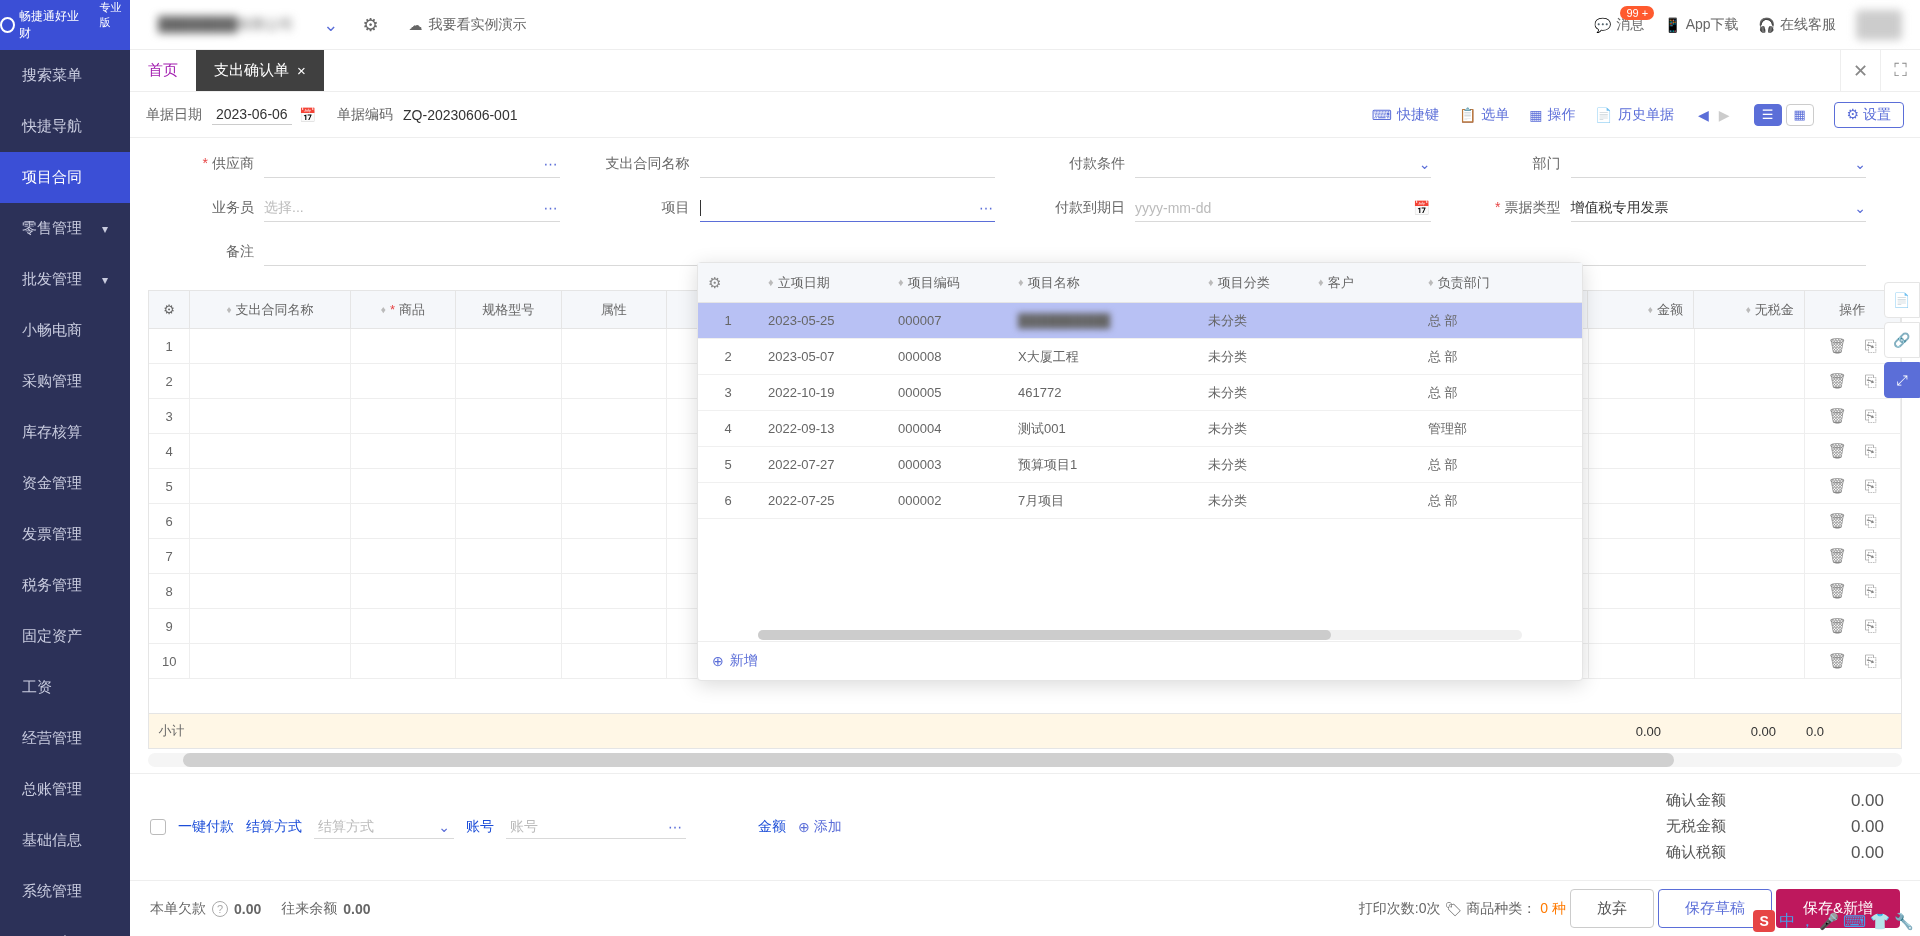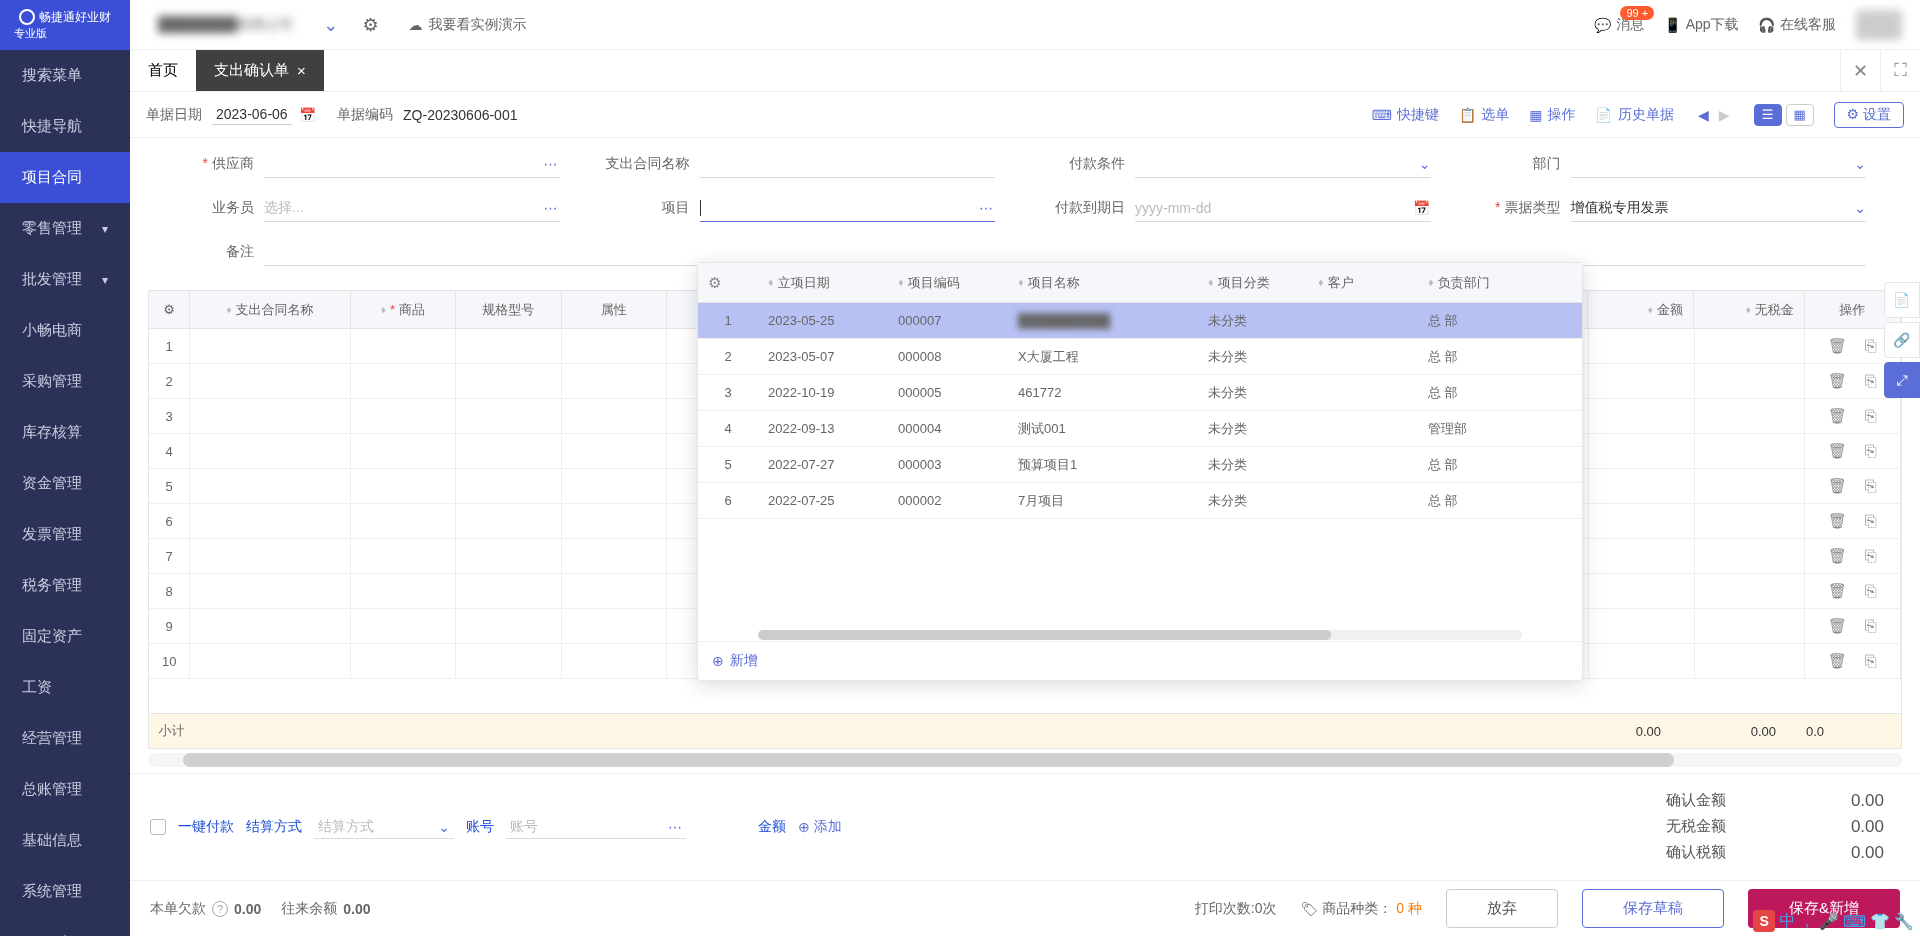--- a/index.html
+++ b/index.html
@@ -1,36 +1,36 @@
 <!DOCTYPE html>
 <html><head>
 <meta charset="utf-8">
 <style>
 * { box-sizing: border-box; margin: 0; padding: 0; font-family: "Microsoft YaHei", Arial, sans-serif; }
 body { width: 1920px; height: 936px; background: #fff; overflow: hidden; font-size: 14px; color: #333; position: relative; }
 .topbar { height: 50px; background: #fff; display: flex; align-items: center; padding: 0 18px 0 0; border-bottom: 1px solid #eee; position: relative; }
-.logo-area { width: 130px; height: 50px; background: #3b4fd6; display: flex; flex-direction: column; align-items: center; justify-content: center; color: #fff; font-size: 12px; }
+.logo-area { width: 130px; height: 50px; background: #3b4fd6; display: flex; align-items: center; justify-content: center; color: #fff; font-size: 12px; }
 .logo-row { display: flex; align-items: center; gap: 4px; }
 .logo-ico { width: 16px; height: 16px; border: 2px solid #fff; border-radius: 50%; display: inline-block; position: relative; }
 .org-name { margin-left: 18px; padding: 4px 10px; filter: blur(4px); color: #666; }
 .chev { color: #5b6ed8; margin-left: 20px; font-size: 18px; }
 .gear-top { margin-left: 24px; color: #666; font-size: 18px; }
 .demo-link { margin-left: 30px; color: #666; display: flex; align-items: center; gap: 6px; }
 .top-right { margin-left: auto; display: flex; align-items: center; gap: 20px; color: #666; }
 .msg-wrap { position: relative; display: flex; align-items: center; gap: 4px; }
 .badge { position: absolute; top: -10px; right: -10px; background: #ff5a2e; color: #fff; font-size: 11px; border-radius: 10px; padding: 1px 6px; }
 .avatar { width: 46px; height: 30px; filter: blur(4px); background: #ccc; border-radius: 4px; }
 .sidebar { position: absolute; left: 0; top: 50px; bottom: 0; width: 130px; background: #2c3158; color: #c9ccdf; display: flex; flex-direction: column; }
 .side-item { padding: 16px 22px; font-size: 15px; display: flex; align-items: center; justify-content: space-between; cursor: pointer; }
 .side-item.active { background: #3b4fd6; color: #fff; }
 .side-arrow { font-size: 12px; }
 .side-bottom { margin-top: auto; display: flex; justify-content: center; padding: 14px 0; font-size: 20px; }
 .main { position: absolute; left: 130px; right: 0; top: 50px; bottom: 0; background: #fff; display: flex; flex-direction: column; }
 .tabbar { height: 42px; display: flex; align-items: stretch; border-bottom: 1px solid #eee; }
-.tab { padding: 0 18px; display: flex; align-items: center; font-size: 15px; color: #000000; cursor: pointer; }
+.tab { padding: 0 18px; display: flex; align-items: center; font-size: 15px; color: #a21caf; cursor: pointer; }
 .tab.active { background: #404040; color: #fff; }
 .tab-close { margin-left: 8px; font-size: 15px; }
 .tab-right { margin-left: auto; display: flex; align-items: center; }
 .tab-right-btn { width: 40px; height: 42px; display: flex; align-items: center; justify-content: center; color: #888; font-size: 18px; border-left: 1px solid #eee; }
 .meta-row { height: 46px; display: flex; align-items: center; padding: 0 16px; border-bottom: 1px solid #eee; font-size: 14px; }
 .meta-label { color: #666; }
 .meta-date { margin-left: 10px; color: #333; border-bottom: 1px solid #ccc; padding: 2px 4px; }
 .cal-ico { margin-left: 8px; color: #5b6ed8; }
 .meta-right { margin-left: auto; display: flex; align-items: center; gap: 20px; color: #5b6ed8; }
 .meta-right-item { display: flex; align-items: center; gap: 5px; cursor: pointer; }
@@ -91,23 +91,23 @@
 .chk { width:16px; height:16px; border:1px solid #bbb; border-radius:3px; }
 .calc-label { color:#1d4ed8; }
 .calc-input { border-bottom:1px solid #d9d9d9; width:140px; color:#bbb; padding:2px 4px; display:flex; align-items:center; }
 .add-link { color:#5b6ed8; display:flex; align-items:center; gap:4px; cursor:pointer;}
 .summary-panel { margin-left:auto; width:250px; }
 .sum-row { display:flex; justify-content:space-between; padding:3px 16px; font-size:15px; color:#555; }
 .sum-row .v { font-size:17px; }
 .footer { height:56px; display:flex; align-items:center; padding:0 20px; border-top:1px solid #eee; gap:20px; }
 .foot-item { color:#666; display:flex; align-items:center; gap:6px; }
 .foot-q { width:16px;height:16px;border:1px solid #aaa;border-radius:50%;display:flex;align-items:center;justify-content:center;font-size:11px;color:#aaa;}
-.foot-right { margin-left:auto; display:flex; align-items:center; gap:24px; }
+.foot-right { margin-left:auto; display:flex; align-items:center; gap:4px; }
 .orange { color:#ff7a00; }
-.btn { padding:9px 40px; border-radius:4px; font-size:15px; cursor:pointer; border:1px solid transparent;}
+.btn { padding:9px 26px; border-radius:4px; font-size:15px; cursor:pointer; border:1px solid transparent;}
 .btn-plain { border-color:#ccc; color:#555; background:#fff;}
 .btn-outline { border-color:#5b6ed8; color:#5b6ed8; background:#fff;}
 .btn-primary { background:#be185d; color:#fff; }
 .side-rail { position:absolute; right:0; top:282px; width:36px; display:flex; flex-direction:column; gap:4px; }
 .rail-btn { width:36px; height:36px; background:#fff; border:1px solid #e5e5e5; display:flex; align-items:center; justify-content:center; color:#888; border-radius:4px 0 0 4px; }
 .rail-btn.blue { background:#5b6ed8; color:#fff; border-color:#5b6ed8;}
 .ime-bar { position:absolute; bottom:4px; right:6px; display:flex; align-items:center; gap:4px; }
 .ime-badge { width:22px; height:22px; background:#e64545; color:#fff; border-radius:4px; display:flex; align-items:center; justify-content:center; font-size:14px; font-weight:bold;}
 .ime-ico { color:#4a9de8; font-size:16px; }
 </style>

